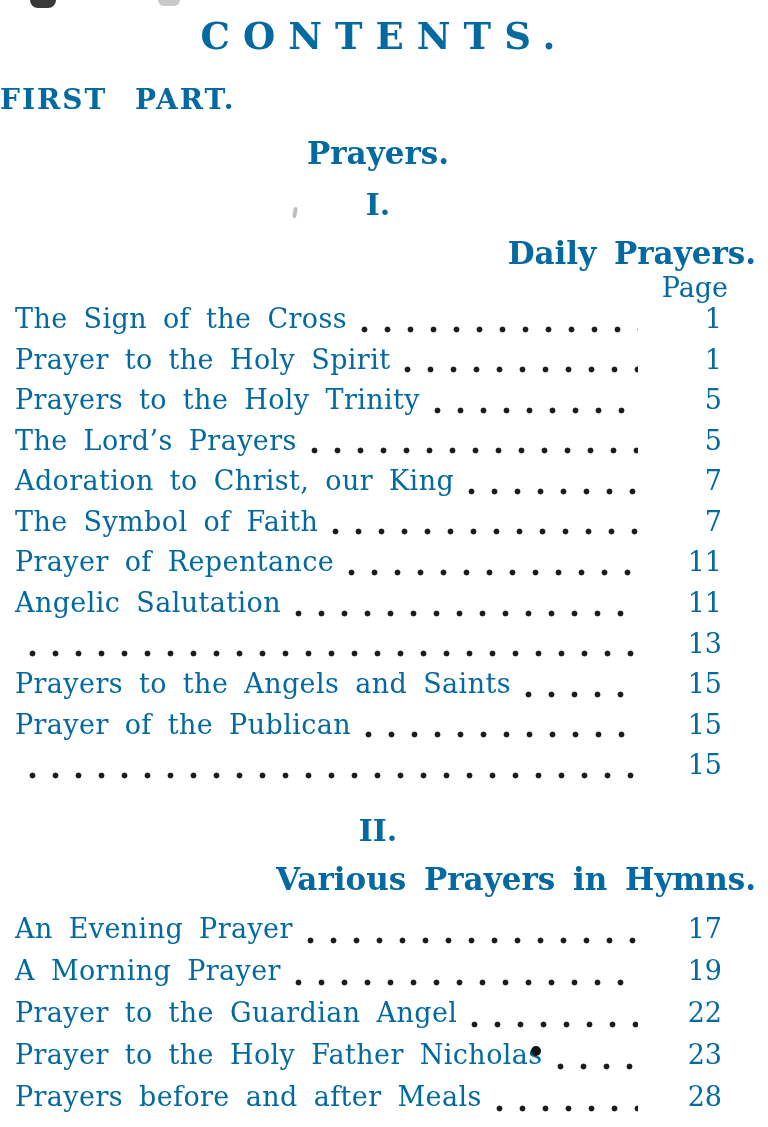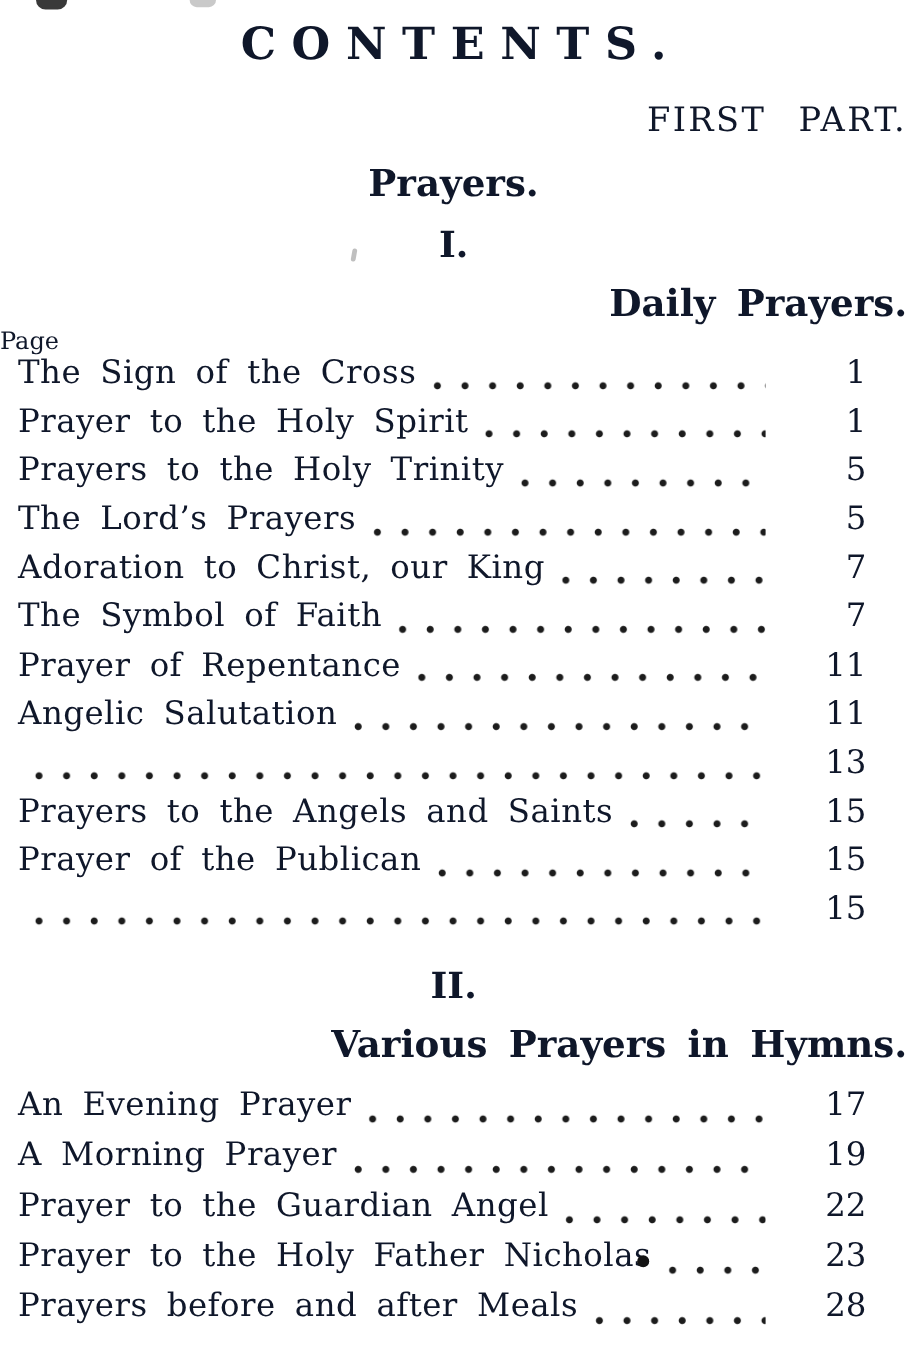--- a/index.html
+++ b/index.html
@@ -1,48 +1,48 @@
 <!DOCTYPE html>
 <html><head>
 <meta charset="utf-8">
 <style>
   html,body{margin:0;padding:0;background:#ffffff;}
   .page{
     position:relative;
     width:756px;height:1127px;
     background:#ffffff;
-    color:#0f172a;
+    color:#0369a1;
     font-family:"DejaVu Serif","Liberation Serif",serif;
     overflow:hidden;
   }
   .h-title{
     margin:0;padding-top:13px;padding-left:13px;
     text-align:center;font-weight:bold;font-size:37px;
     letter-spacing:13px;line-height:1.25;
   }
   .h-part{
-    margin-top:25px;text-align:right;font-weight:normal;
+    margin-top:25px;text-align:left;font-weight:bold;
     font-size:28px;letter-spacing:2px;word-spacing:16px;line-height:1.15;
   }
   .h-sub{
     margin-top:20px;text-align:center;font-weight:bold;
     font-size:31px;line-height:1.15;
   }
   .h-num{
     margin-top:16px;text-align:center;font-weight:bold;
     font-size:30px;line-height:1.15;
   }
   .h-num.second{margin-top:24px;}
   .h-sec{
     margin-top:13px;text-align:right;font-weight:bold;
     font-size:31px;word-spacing:7px;line-height:1.15;
   }
   .page-label{
-    margin-top:2px;text-align:left;padding-right:28px;
-    font-size:20px;line-height:1.1;
+    margin-top:2px;text-align:right;padding-right:28px;
+    font-size:27px;line-height:1.1;
   }
   .toc{
     list-style:none;margin:0;padding:0 32px 0 15px;
   }
   .toc li{
     display:flex;align-items:baseline;
     height:40.6px;font-size:27px;
   }
   .toc.second{margin-top:16px;}
   .toc.second li{height:42px;}

